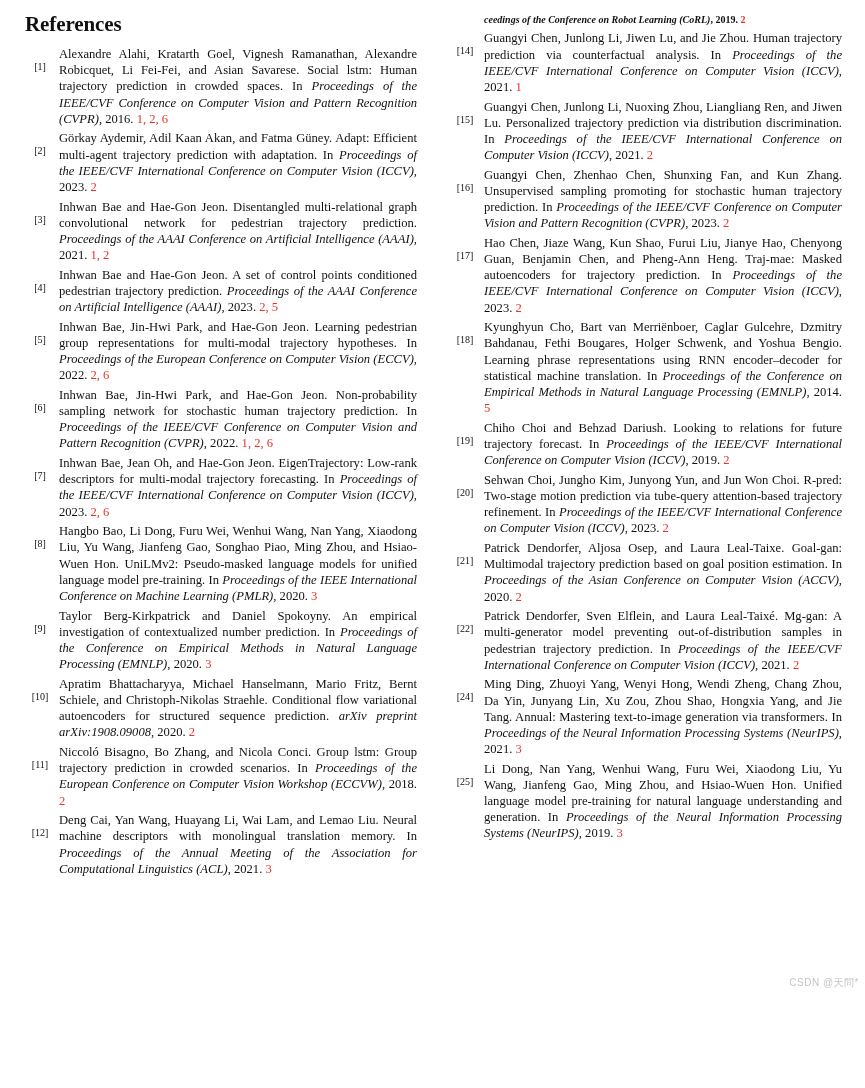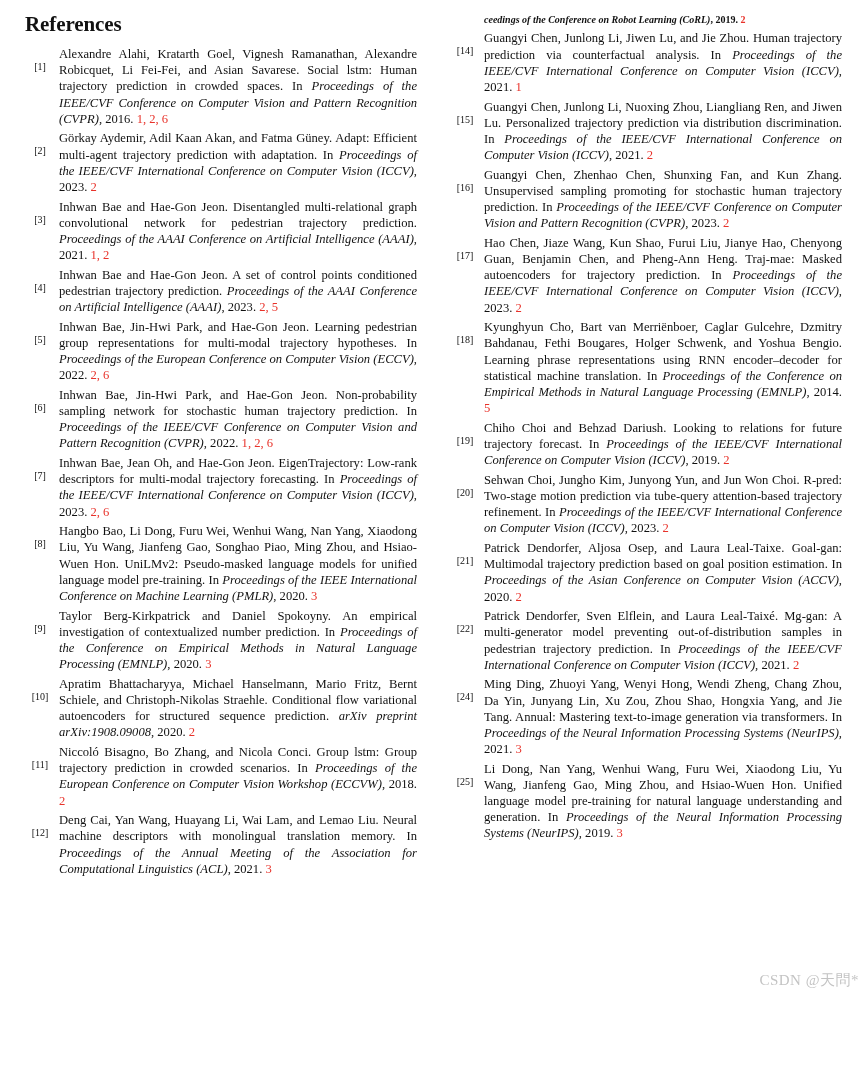--- a/index.html
+++ b/index.html
@@ -78,23 +78,23 @@
     line-height: 1.285;
     text-align: justify;
     margin-bottom: 3.5px;
     margin-top: 14px;
     font-weight: bold;
   }
   .watermark {
     position: absolute;
     right: 6px;
     bottom: 2px;
-    font-size: 15px;
+    font-size: 10px;
     color: #b9b9b9;
-    font-family: Liberation Serif, serif;
+    font-family: Liberation Sans, sans-serif;
     letter-spacing: 0.5px;
     white-space: nowrap;
     opacity: 0.85;
   }
 </style>
 </head>
 <body>
 
 <div class="page">
 

